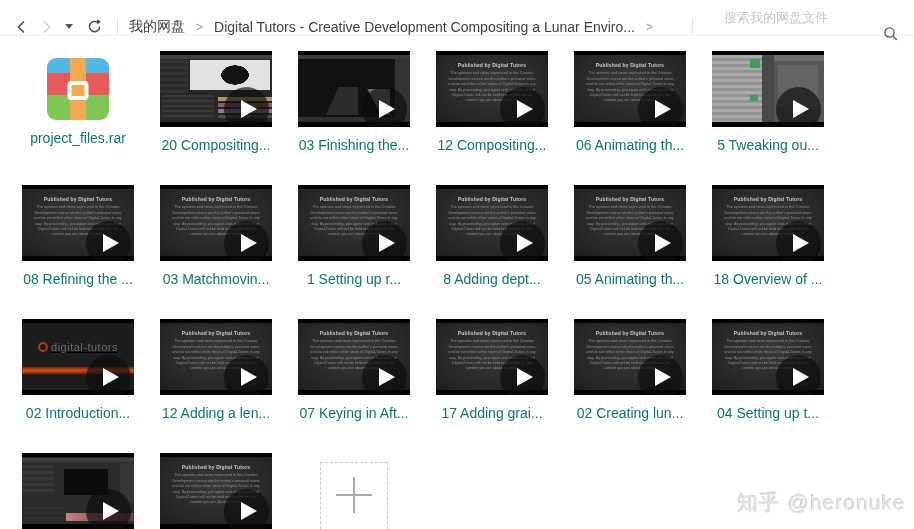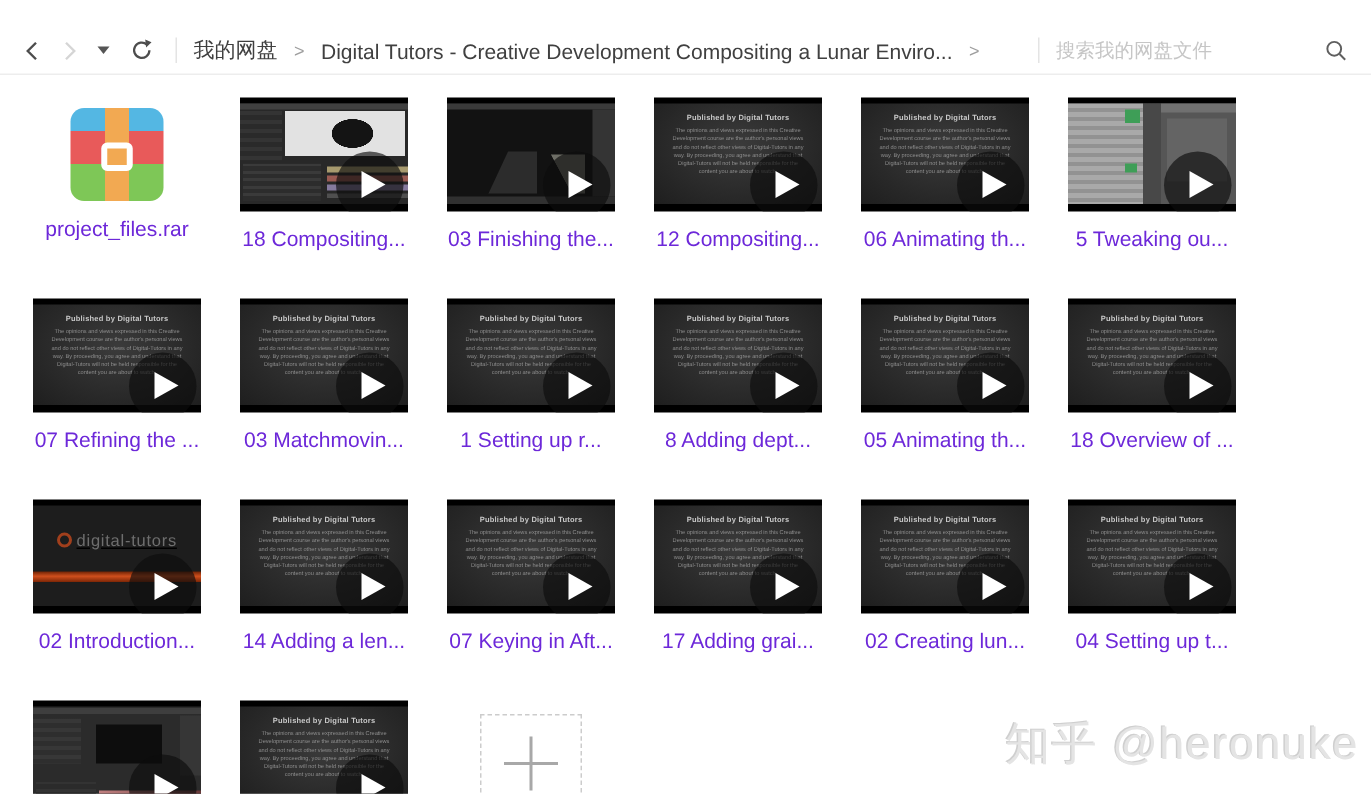--- a/index.html
+++ b/index.html
@@ -1,39 +1,39 @@
 <!DOCTYPE html>
 <html><head>
 <meta charset="utf-8">
 <style>
   * { margin:0; padding:0; box-sizing:border-box; }
   html,body { width:914px; height:529px; overflow:hidden; background:#fff;
     font-family:"Liberation Sans","DejaVu Sans",sans-serif; position:relative; }
 
   
-  .toolbar { height:50px; display:flex; align-items:center; padding:18px 14px 0 10px;
+  .toolbar { height:36px; display:flex; align-items:center; padding:18px 14px 0 10px;
     border-bottom:1px solid #ededed; background:#fff; }
   .nav-btn { width:24px; height:24px; display:flex; align-items:center; justify-content:center; cursor:pointer; }
   .caret { width:0; height:0; border-left:4px solid transparent; border-right:4px solid transparent;
     border-top:5px solid #555; margin:0 4px 0 2px; }
   .v-div { width:1px; height:17px; background:#e4e4e4; margin:0 11px; }
   .breadcrumb { display:flex; align-items:center; font-size:14px; color:#404040; white-space:nowrap; }
   .crumb { cursor:pointer; }
   .crumb-sep { color:#9e9e9e; font-size:12px; margin:0 11px; }
   .spacer { flex:1; }
-  .search-box { display:flex; align-items:center; width:196px; }
+  .search-box { display:flex; align-items:flex-end; width:196px;flex-direction:column; }
   .search-input { border:none; outline:none; flex:1; font-size:13px; color:#404040;
     font-family:"Liberation Sans","DejaVu Sans",sans-serif; }
   .search-input::placeholder { color:#c6c6c6; }
 
   
   .grid { display:flex; flex-wrap:wrap; column-gap:26px; row-gap:31px;
     padding:15px 0 0 22px; width:826px; }
   .item { width:112px; height:103px; position:relative; }
-  .file-label { margin-top:10px; text-align:center; font-size:14px; color:#6d28d9;
+  .file-label { margin-top:10px; text-align:center; font-size:14px; color:#0f766e;
     white-space:nowrap; overflow:hidden; }
 
   
   .thumb { position:relative; width:112px; height:76px; background:#000; overflow:hidden; cursor:pointer; }
   .thumb-inner { position:absolute; left:0; right:0; top:4px; bottom:5px; background-repeat:no-repeat; overflow:hidden; }
 
   
   .play-btn { position:absolute; right:3px; bottom:-5px; width:45px; height:45px;
     border-radius:50%; background:rgba(12,12,12,.65); }
   .play-btn::after { content:""; position:absolute; left:17px; top:13px; width:0; height:0;
@@ -114,21 +114,21 @@
 
   
   .add-box { width:68px; height:72px; margin:9px auto 0; border:1px dashed #cccccc;
     position:relative; cursor:pointer; }
   .plus { position:absolute; left:50%; top:32px; }
   .plus::before, .plus::after { content:""; position:absolute; background:#a8a8a8; }
   .plus::before { width:36px; height:2px; left:-18px; top:-1px; }
   .plus::after  { width:2px; height:36px; left:-1px; top:-18px; }
 
   
-  .watermark { position:absolute; right:8px; bottom:12px; z-index:5; font-size:30px;
+  .watermark { position:absolute; right:8px; bottom:12px; z-index:5; font-size:21px;
     color:#e4e4e4; letter-spacing:1px; pointer-events:none;
     text-shadow:-1px -1px 0 #cfcfcf, 1px 1px 0 #ffffff; }
 </style>
 </head>
 <body>
 
 <div class="toolbar">
   <div class="nav-btn">
     <svg width="16" height="16">
       <path d="M10 2.5 L4.5 8 L10 13.5" stroke="#4d4d4d" stroke-width="1.6" fill="none"></path>
@@ -177,21 +177,21 @@
   </div>
     <div class="item">
     <div class="thumb v-ae-composite">
       <div class="thumb-inner">
         
         
       </div>
       <div class="play-btn"></div>
     </div>
 
-    <div class="file-label">18 Compositing...</div>
+    <div class="file-label">20 Compositing...</div>
   </div>
     <div class="item">
     <div class="thumb v-ae-viewport">
       <div class="thumb-inner">
         
         
       </div>
       <div class="play-btn"></div>
     </div>
 
@@ -241,21 +241,21 @@
       <div class="thumb-inner">
         <div class="slide-content">
           <div class="slide-title">Published by Digital Tutors</div>
           <div class="slide-body">The opinions and views expressed in this Creative Development course are the author's personal views and do not reflect other views of Digital-Tutors in any way. By proceeding, you agree and understand that Digital-Tutors will not be held responsible for the content you are about to watch.</div>
         </div>
 
       </div>
       <div class="play-btn"></div>
     </div>
 
-    <div class="file-label">07 Refining the ...</div>
+    <div class="file-label">08 Refining the ...</div>
   </div>
     <div class="item">
     <div class="thumb v-slide">
       <div class="thumb-inner">
         <div class="slide-content">
           <div class="slide-title">Published by Digital Tutors</div>
           <div class="slide-body">The opinions and views expressed in this Creative Development course are the author's personal views and do not reflect other views of Digital-Tutors in any way. By proceeding, you agree and understand that Digital-Tutors will not be held responsible for the content you are about to watch.</div>
         </div>
 
       </div>
@@ -338,21 +338,21 @@
       <div class="thumb-inner">
         <div class="slide-content">
           <div class="slide-title">Published by Digital Tutors</div>
           <div class="slide-body">The opinions and views expressed in this Creative Development course are the author's personal views and do not reflect other views of Digital-Tutors in any way. By proceeding, you agree and understand that Digital-Tutors will not be held responsible for the content you are about to watch.</div>
         </div>
 
       </div>
       <div class="play-btn"></div>
     </div>
 
-    <div class="file-label">14 Adding a len...</div>
+    <div class="file-label">12 Adding a len...</div>
   </div>
     <div class="item">
     <div class="thumb v-slide">
       <div class="thumb-inner">
         <div class="slide-content">
           <div class="slide-title">Published by Digital Tutors</div>
           <div class="slide-body">The opinions and views expressed in this Creative Development course are the author's personal views and do not reflect other views of Digital-Tutors in any way. By proceeding, you agree and understand that Digital-Tutors will not be held responsible for the content you are about to watch.</div>
         </div>
 
       </div>

